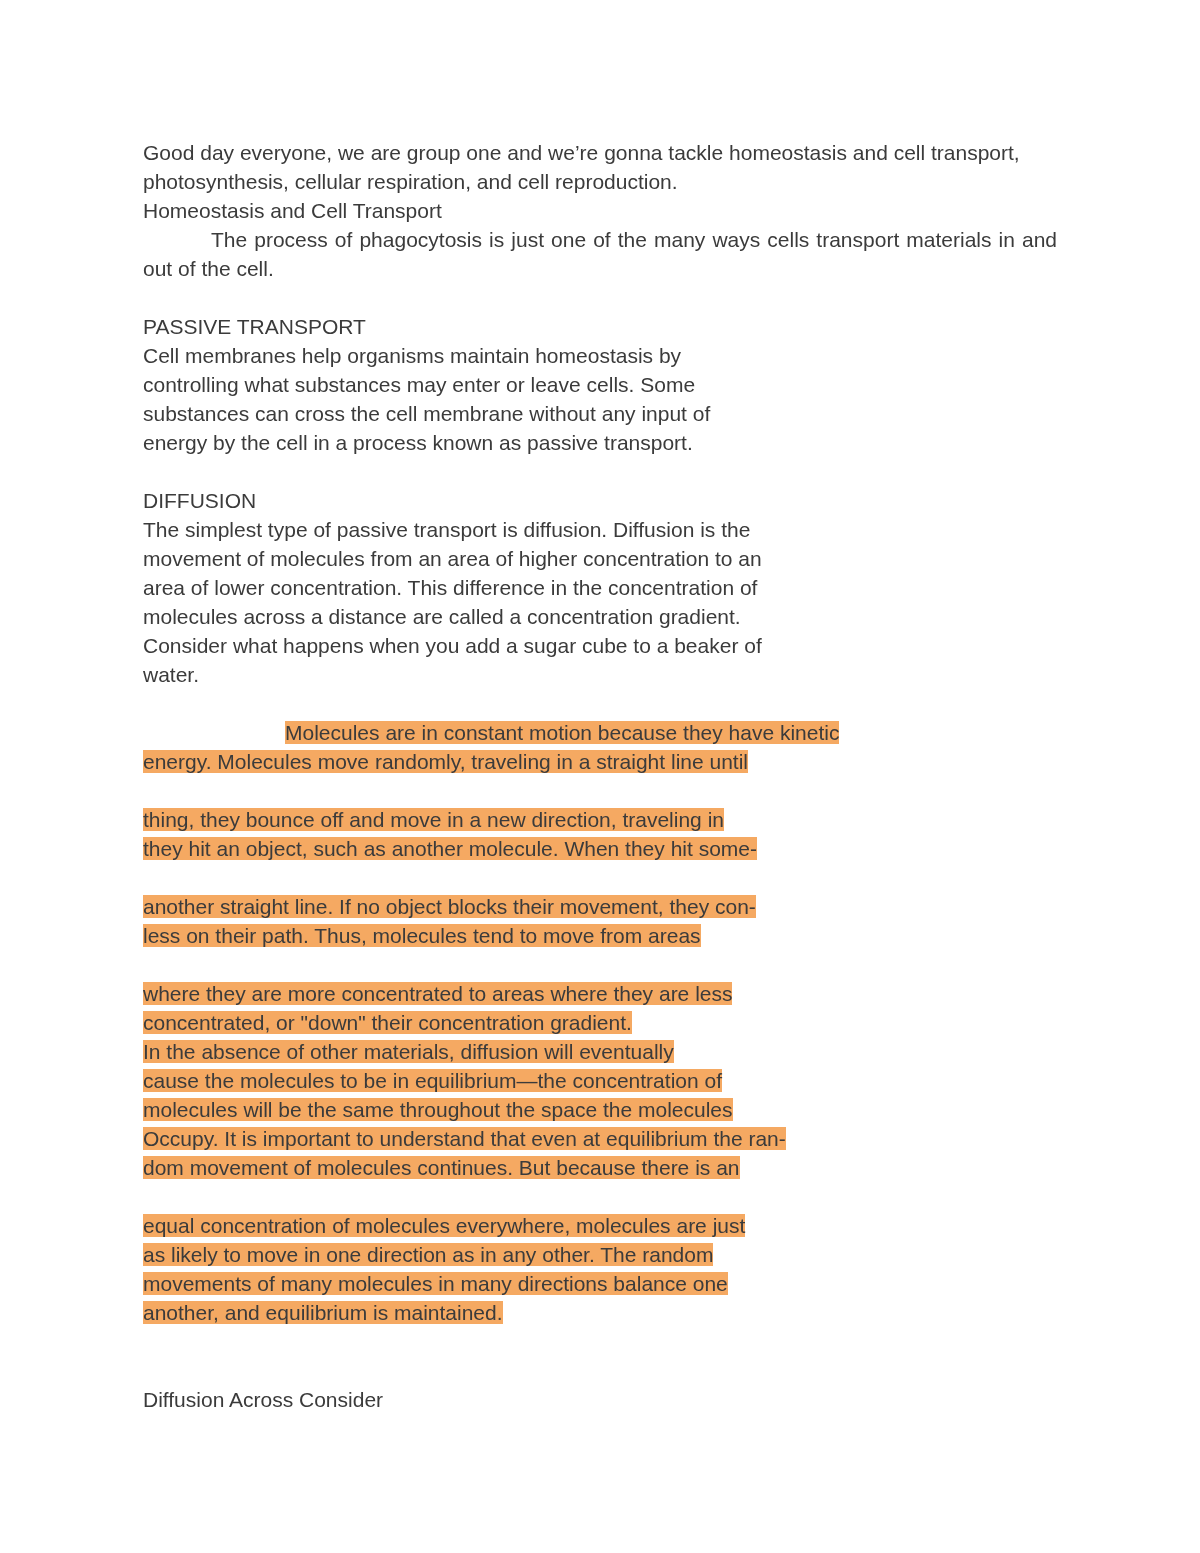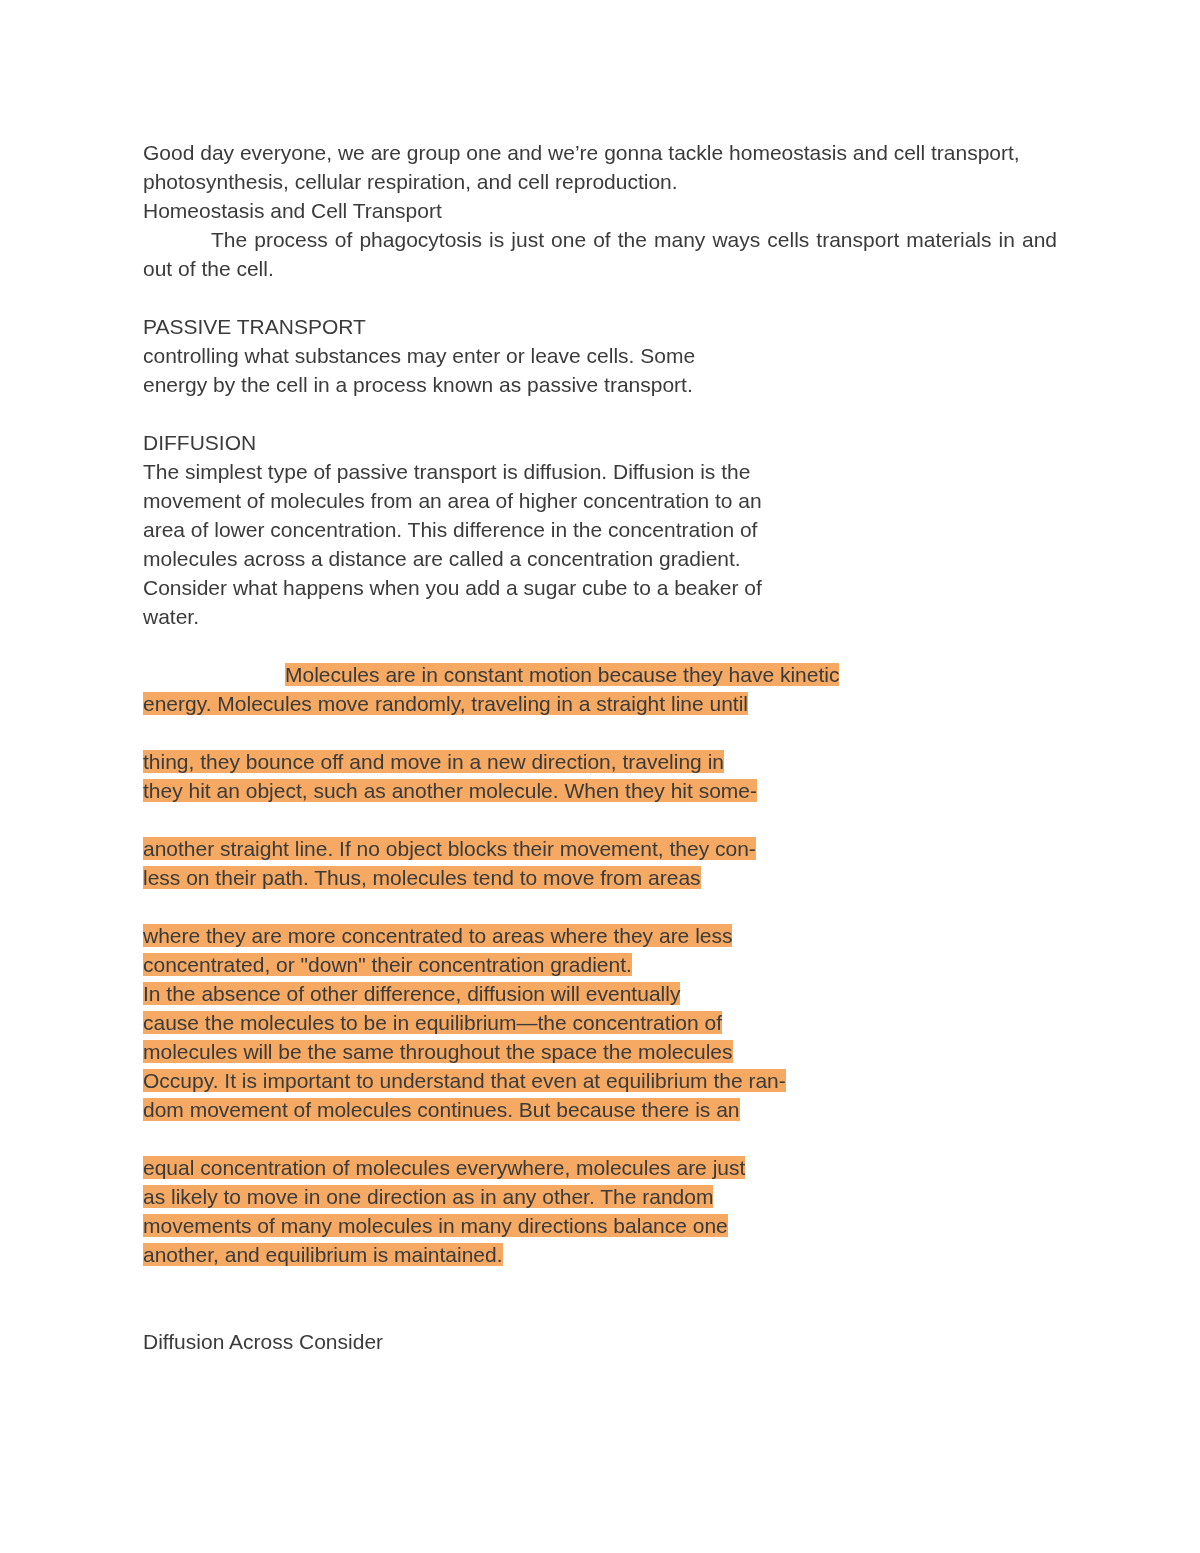--- a/index.html
+++ b/index.html
@@ -42,21 +42,23 @@
     <div class="block" style="margin-top: 0px;">
       <div class="line"><span>Good day everyone, we are group one and we’re gonna tackle homeostasis and cell transport,</span></div>
       <div class="line"><span>photosynthesis, cellular respiration, and cell reproduction.</span></div>
     </div>
     <div class="block" style="">
       <div class="line"><span>Homeostasis and Cell Transport</span></div>
       <div class="line justify" style="text-indent: 68px;"><span>The process of phagocytosis is just one of the many ways cells transport materials in and out of the cell.</span></div>
     </div>
     <div class="block" style="margin-top: 29px;">
       <div class="line"><span>PASSIVE TRANSPORT</span></div>
+      <div class="line"><span>Cell membranes help organisms maintain homeostasis by</span></div>
       <div class="line"><span>controlling what substances may enter or leave cells. Some</span></div>
+      <div class="line"><span>substances can cross the cell membrane without any input of</span></div>
       <div class="line"><span>energy by the cell in a process known as passive transport.</span></div>
     </div>
     <div class="block" style="margin-top: 29px;">
       <div class="line"><span>DIFFUSION</span></div>
       <div class="line"><span>The simplest type of passive transport is diffusion. Diffusion is the</span></div>
       <div class="line"><span>movement of molecules from an area of higher concentration to an</span></div>
       <div class="line"><span>area of lower concentration. This difference in the concentration of</span></div>
       <div class="line"><span>molecules across a distance are called a concentration gradient.</span></div>
       <div class="line"><span>Consider what happens when you add a sugar cube to a beaker of</span></div>
       <div class="line"><span>water.</span></div>
@@ -69,21 +71,21 @@
       <div class="line"><span class="hl">thing, they bounce off and move in a new direction, traveling in</span></div>
       <div class="line"><span class="hl">they hit an object, such as another molecule. When they hit some-</span></div>
     </div>
     <div class="block" style="margin-top: 29px;">
       <div class="line"><span class="hl">another straight line. If no object blocks their movement, they con-</span></div>
       <div class="line"><span class="hl">less on their path. Thus, molecules tend to move from areas</span></div>
     </div>
     <div class="block" style="margin-top: 29px;">
       <div class="line"><span class="hl">where they are more concentrated to areas where they are less</span></div>
       <div class="line"><span class="hl">concentrated, or "down" their concentration gradient.</span></div>
-      <div class="line"><span class="hl">In the absence of other difference, diffusion will eventually</span></div>
+      <div class="line"><span class="hl">In the absence of other materials, diffusion will eventually</span></div>
       <div class="line"><span class="hl">cause the molecules to be in equilibrium—the concentration of</span></div>
       <div class="line"><span class="hl">molecules will be the same throughout the space the molecules</span></div>
       <div class="line"><span class="hl">Occupy. It is important to understand that even at equilibrium the ran-</span></div>
       <div class="line"><span class="hl">dom movement of molecules continues. But because there is an</span></div>
     </div>
     <div class="block" style="margin-top: 29px;">
       <div class="line"><span class="hl">equal concentration of molecules everywhere, molecules are just</span></div>
       <div class="line"><span class="hl">as likely to move in one direction as in any other. The random</span></div>
       <div class="line"><span class="hl">movements of many molecules in many directions balance one</span></div>
       <div class="line"><span class="hl">another, and equilibrium is maintained.</span></div>

